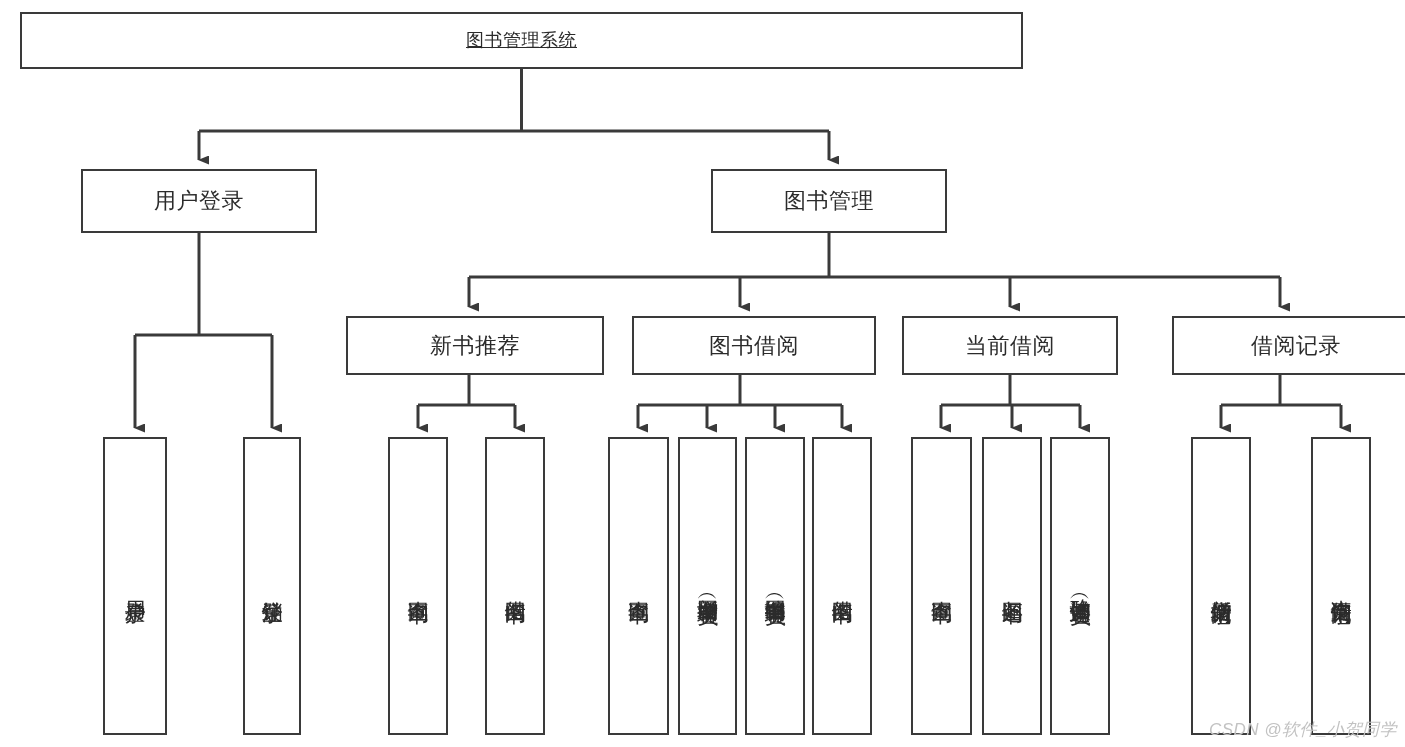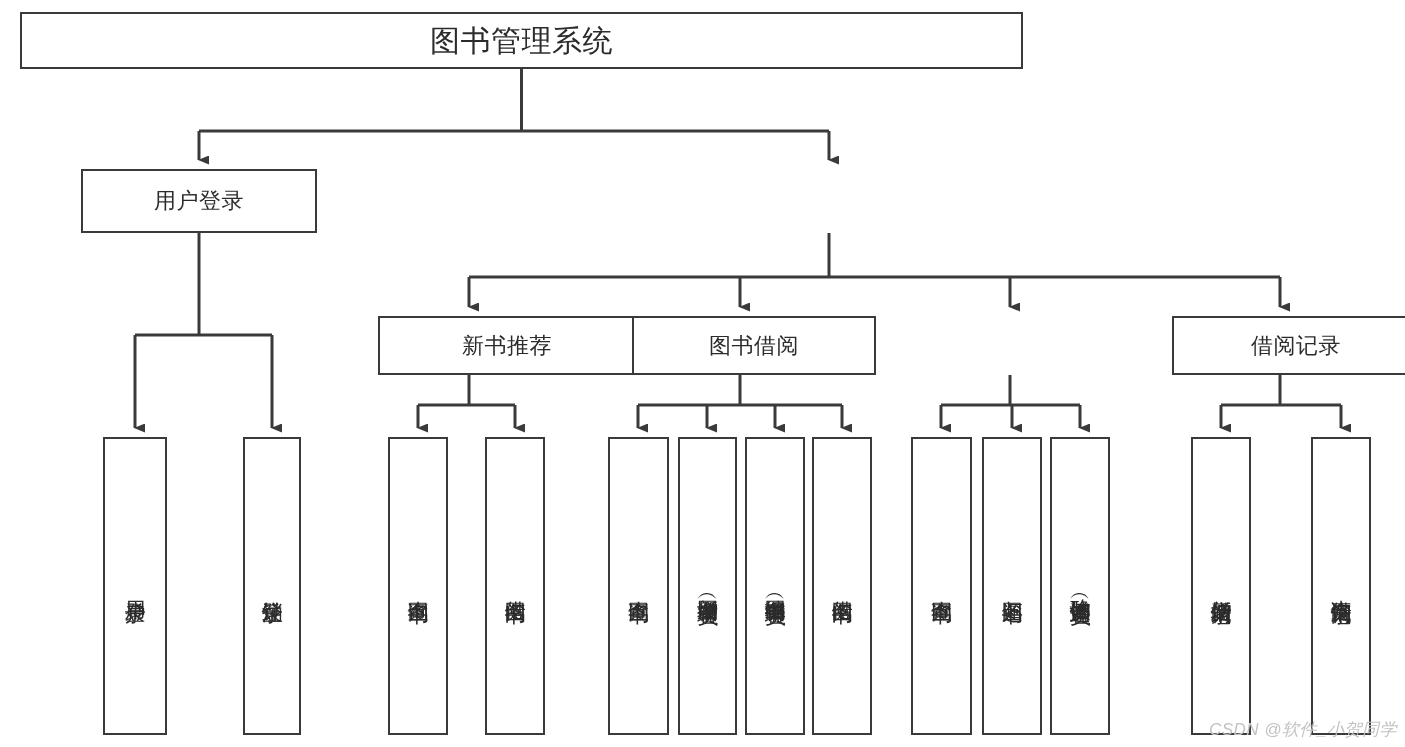--- a/index.html
+++ b/index.html
@@ -38,21 +38,21 @@
     letter-spacing: 0.5px;
   }
   .node-box.vertical .node-label {
     writing-mode: vertical-rl;
     text-orientation: upright;
     white-space: normal;
     line-height: 1.08;
     letter-spacing: 1px;
     max-height: 100%;
   }
-  .node-box.root .node-label { font-size: 30px; }
+  .node-box.root .node-label { font-size: 18px; text-decoration: underline; }
   .node-box.level2 .node-label { font-size: 22px; }
   .node-box.level3 .node-label { font-size: 22px; }
   .node-box.leaf .node-label { font-size: 21px; }
   #connectors {
     position: absolute;
     left: 0;
     top: 0;
     width: 1405px;
     height: 747px;
     pointer-events: none;
@@ -125,26 +125,32 @@
     </g>
   </svg>
 
   <div class="node-box root" style="left: 20px; top: 12px; width: 1003px; height: 57px; border-color: rgb(58, 58, 58); background: rgb(255, 255, 255); color: rgb(43, 43, 43);">
     <span class="node-label">图书管理系统</span>
   </div>
 
   <div class="node-box level2" style="left: 81px; top: 169px; width: 236px; height: 64px; border-color: rgb(58, 58, 58); background: rgb(255, 255, 255); color: rgb(43, 43, 43);">
     <span class="node-label">用户登录</span>
   </div>
+  <div class="node-box level2" style="left: 711px; top: 169px; width: 236px; height: 64px; border-color: rgb(58, 58, 58); background: rgb(255, 255, 255); color: rgb(43, 43, 43);">
+    <span class="node-label">图书管理</span>
+  </div>
 
-  <div class="node-box level3" style="left: 378px; top: 316px; width: 258px; height: 59px; border-color: rgb(58, 58, 58); background: rgb(255, 255, 255); color: rgb(43, 43, 43);">
+  <div class="node-box level3" style="left: 346px; top: 316px; width: 258px; height: 59px; border-color: rgb(58, 58, 58); background: rgb(255, 255, 255); color: rgb(43, 43, 43);">
     <span class="node-label">新书推荐</span>
   </div>
   <div class="node-box level3" style="left: 632px; top: 316px; width: 244px; height: 59px; border-color: rgb(58, 58, 58); background: rgb(255, 255, 255); color: rgb(43, 43, 43);">
     <span class="node-label">图书借阅</span>
+  </div>
+  <div class="node-box level3" style="left: 902px; top: 316px; width: 216px; height: 59px; border-color: rgb(58, 58, 58); background: rgb(255, 255, 255); color: rgb(43, 43, 43);">
+    <span class="node-label">当前借阅</span>
   </div>
   <div class="node-box level3" style="left: 1172px; top: 316px; width: 248px; height: 59px; border-color: rgb(58, 58, 58); background: rgb(255, 255, 255); color: rgb(43, 43, 43);">
     <span class="node-label">借阅记录</span>
   </div>
 
   <div class="node-box leaf vertical" style="left: 103px; top: 437px; width: 64px; height: 298px; border-color: rgb(58, 58, 58); background: rgb(255, 255, 255); color: rgb(43, 43, 43);">
     <span class="node-label">用户登录</span>
   </div>
   <div class="node-box leaf vertical" style="left: 243px; top: 437px; width: 58px; height: 298px; border-color: rgb(58, 58, 58); background: rgb(255, 255, 255); color: rgb(43, 43, 43);">
     <span class="node-label">注销登录</span>

